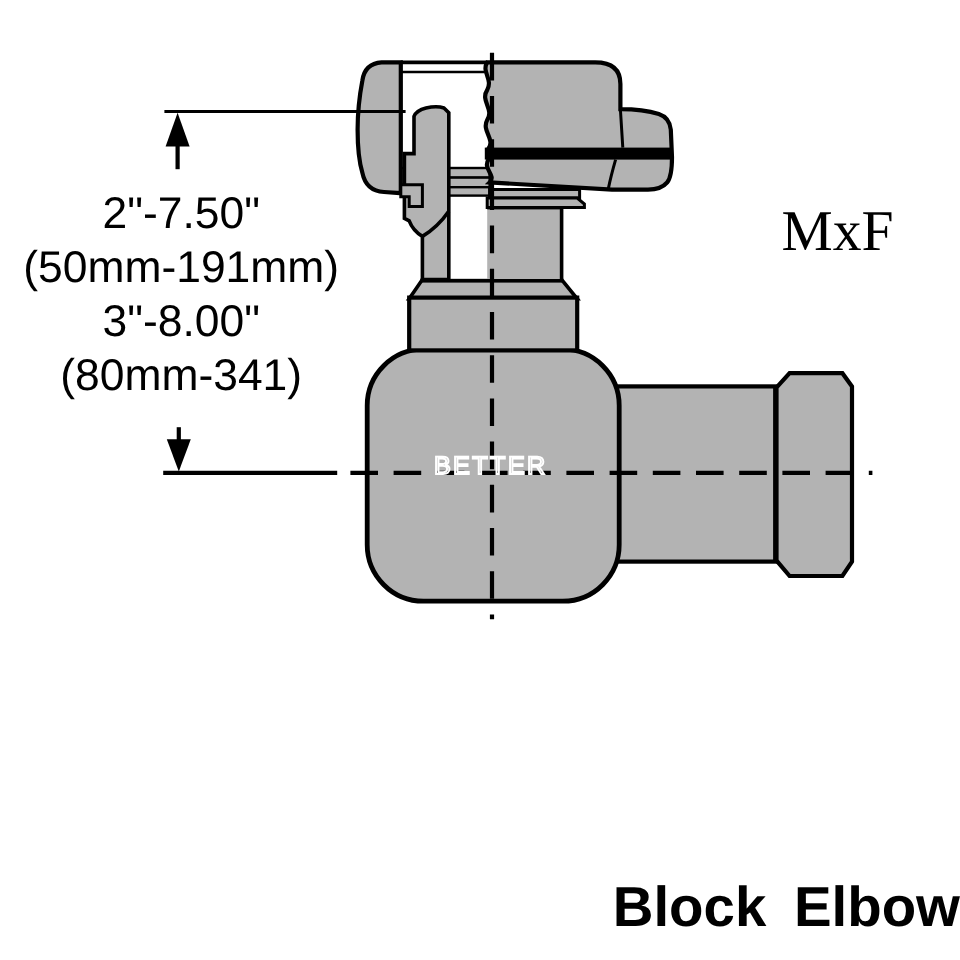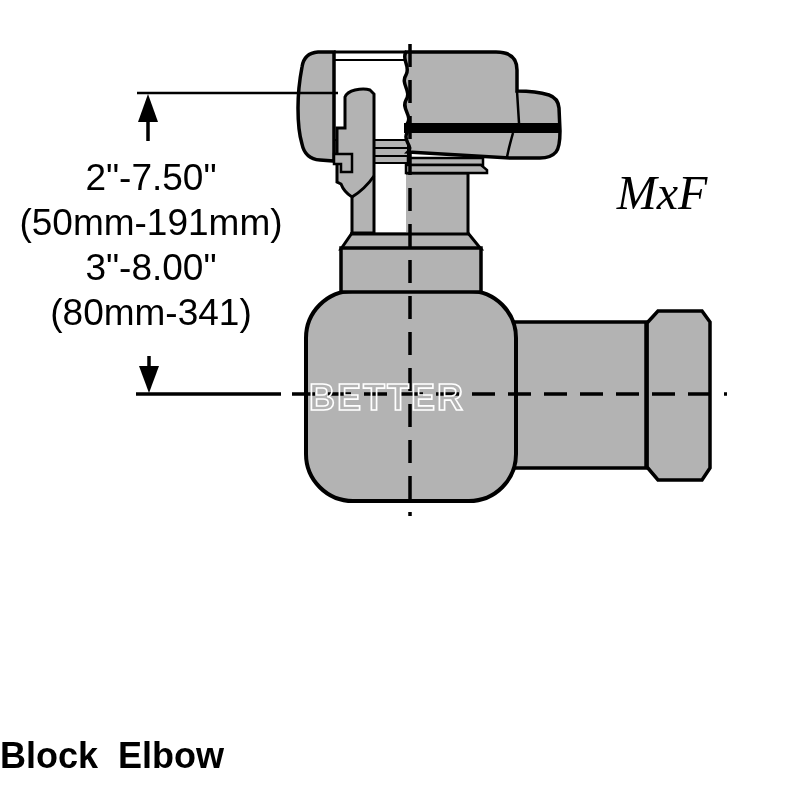--- a/index.html
+++ b/index.html
@@ -15,36 +15,37 @@
     font-family:"Liberation Sans", sans-serif;
     overflow:hidden;
   }
   .drawing-svg{position:absolute;left:0;top:0;}
   .dim-label{
     position:absolute;left:10px;top:155px;width:282px;
     text-align:center;color:#000;
     font-size:37px;line-height:45px;white-space:nowrap;
   }
   .type-label{
-    position:absolute;left:592px;top:168px;width:140px;
+    position:absolute;left:628px;top:168px;width:140px;
     text-align:center;color:#000;
     font-family:"Liberation Serif", serif;
-    font-size:48px;line-height:50px;font-style:italic;
+    font-size:48px;line-height:50px;
   }
   .watermark{
     position:absolute;left:309px;top:377px;width:200px;
-    font-size:36px;font-weight:bold;letter-spacing:2px;
+    text-align:center;
+    font-size:21px;font-weight:normal;letter-spacing:2px;
     color:transparent;
     -webkit-text-stroke:1.6px #ffffff;
     text-transform:uppercase;
   }
   .title{
     position:absolute;left:0;top:731px;width:800px;
-    text-align:left;color:#000;
-    font-size:36px;font-weight:bold;word-spacing:10px;
+    text-align:right;color:#000;
+    font-size:47px;font-weight:bold;word-spacing:10px;
     line-height:50px;
   }
 </style>
 </head>
 <body>
 
 <div class="page">
 
   <svg class="drawing-svg" width="800" height="800" viewBox="0 0 800 800">
 

